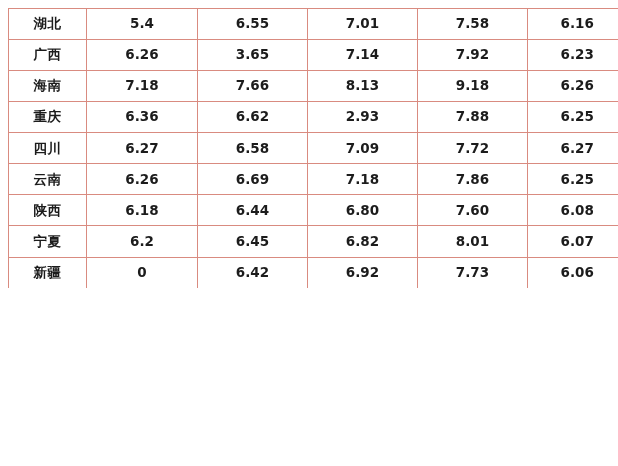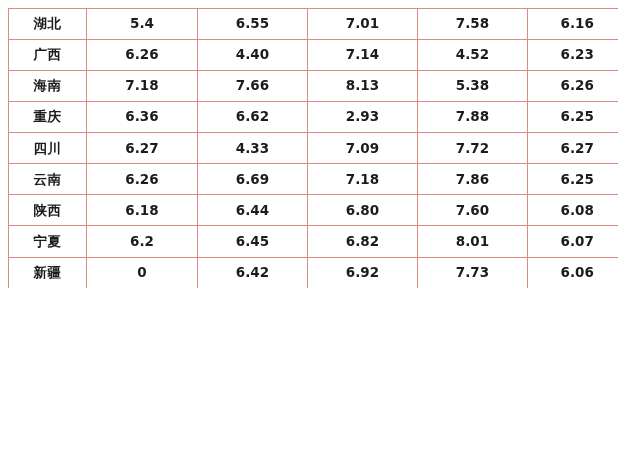--- a/index.html
+++ b/index.html
@@ -105,45 +105,45 @@
           <td class="col-name">湖北</td>
           <td>5.4</td>
           <td>6.55</td>
           <td>7.01</td>
           <td>7.58</td>
           <td class="col-last">6.16</td>
         </tr>
         <tr>
           <td class="col-name">广西</td>
           <td>6.26</td>
-          <td>4.40</td>
+          <td>3.65</td>
           <td>7.14</td>
-          <td>4.52</td>
+          <td>7.92</td>
           <td class="col-last">6.23</td>
         </tr>
         <tr>
           <td class="col-name">海南</td>
           <td>7.18</td>
           <td>7.66</td>
           <td>8.13</td>
-          <td>5.38</td>
+          <td>9.18</td>
           <td class="col-last">6.26</td>
         </tr>
         <tr>
           <td class="col-name">重庆</td>
           <td>6.36</td>
           <td>6.62</td>
           <td>2.93</td>
           <td>7.88</td>
           <td class="col-last">6.25</td>
         </tr>
         <tr>
           <td class="col-name">四川</td>
           <td>6.27</td>
-          <td>4.33</td>
+          <td>6.58</td>
           <td>7.09</td>
           <td>7.72</td>
           <td class="col-last">6.27</td>
         </tr>
         <tr>
           <td class="col-name">云南</td>
           <td>6.26</td>
           <td>6.69</td>
           <td>7.18</td>
           <td>7.86</td>

